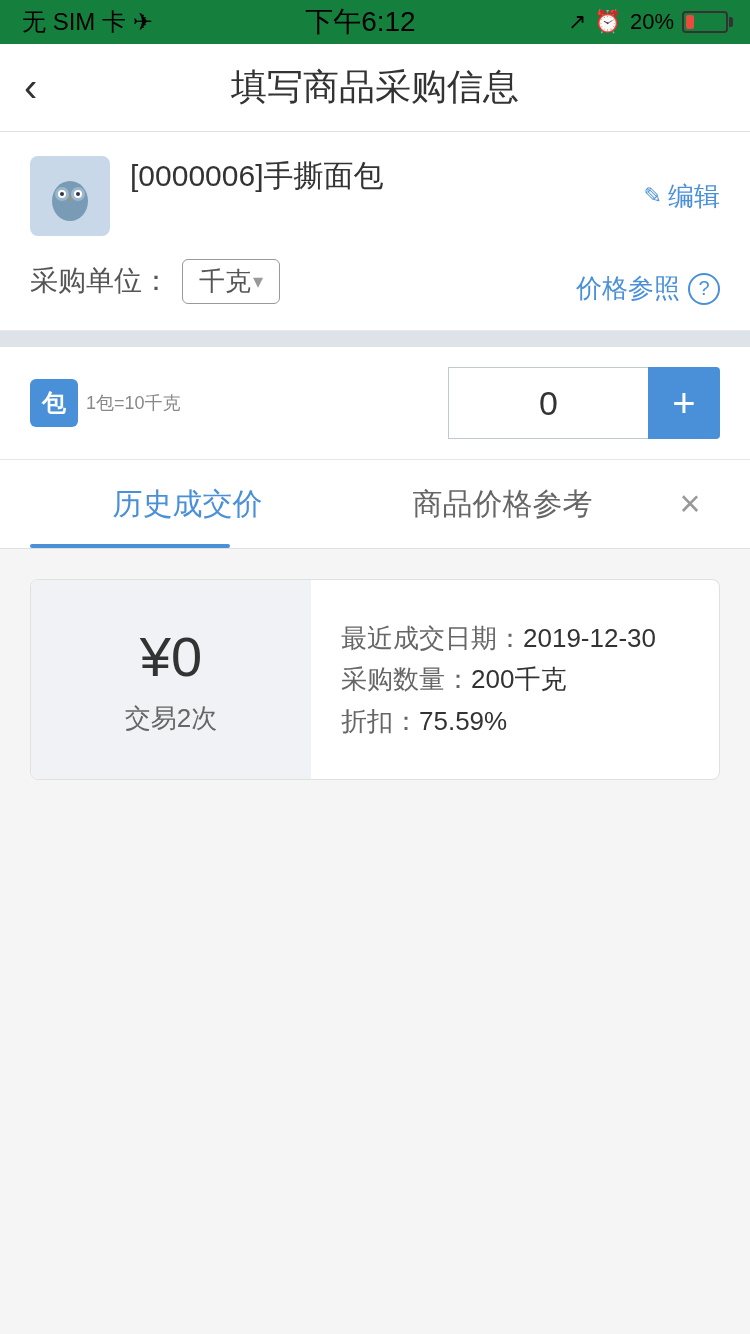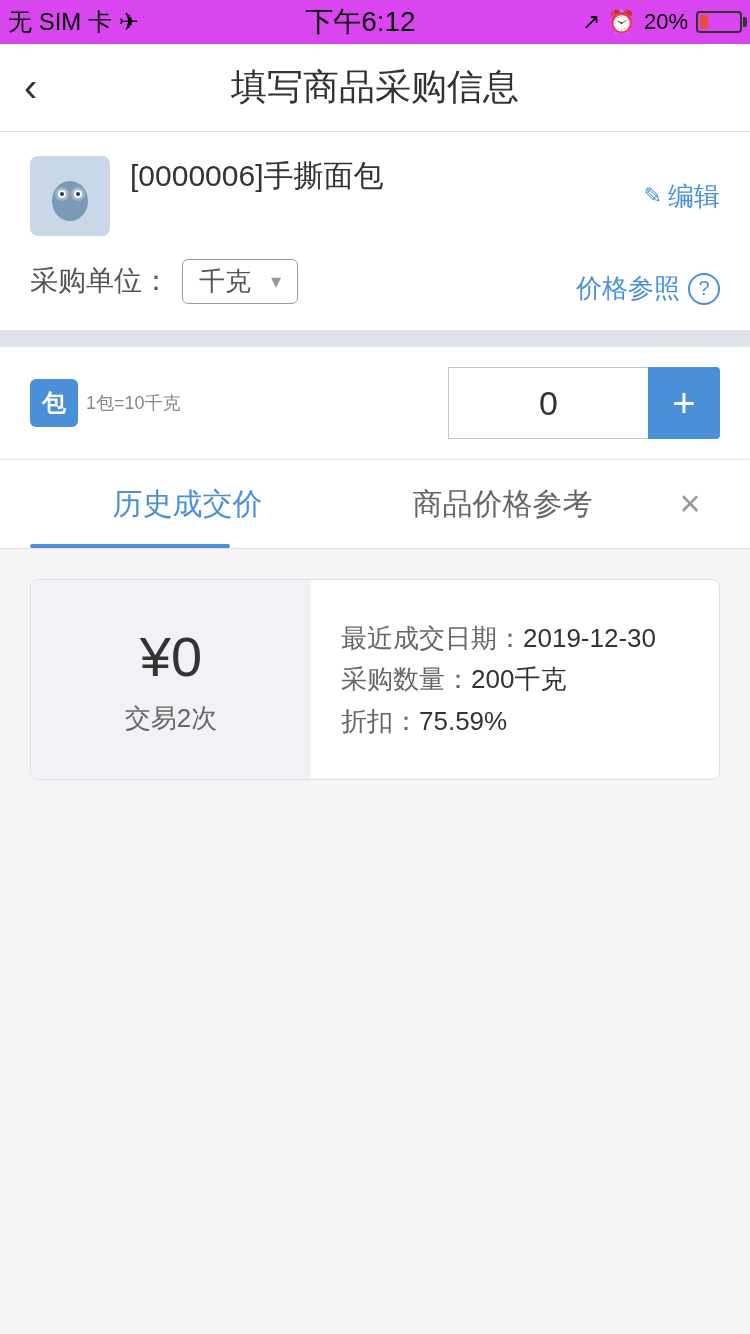--- a/index.html
+++ b/index.html
@@ -9,25 +9,25 @@
       min-height: 1334px;
       font-family: -apple-system, 'PingFang SC', 'Helvetica Neue', Arial, sans-serif;
       background: #f5f5f5;
       overflow-x: hidden;
     }
 
     
     .status-bar {
       width: 750px;
       height: 44px;
-      background: #d946ef;
+      background: #15803d;
       display: flex;
       align-items: center;
       justify-content: space-between;
-      padding: 0 8px;
+      padding: 0 22px;
       font-size: 26px;
       color: #000;
     }
     .status-bar .left {
       display: flex;
       align-items: center;
       gap: 8px;
       font-size: 24px;
     }
     .status-bar .center {
@@ -148,21 +148,21 @@
       color: #555;
     }
     .unit-badge {
       border: 1px solid #999;
       border-radius: 6px;
       padding: 4px 16px;
       font-size: 26px;
       color: #555;
       display: flex;
       align-items: center;
-      gap: 20px;
+      gap: 2px;
     }
     .unit-badge .chevron {
       font-size: 20px;
       color: #999;
     }
     .price-ref {
       display: flex;
       align-items: center;
       gap: 8px;
       color: #4a90d9;

